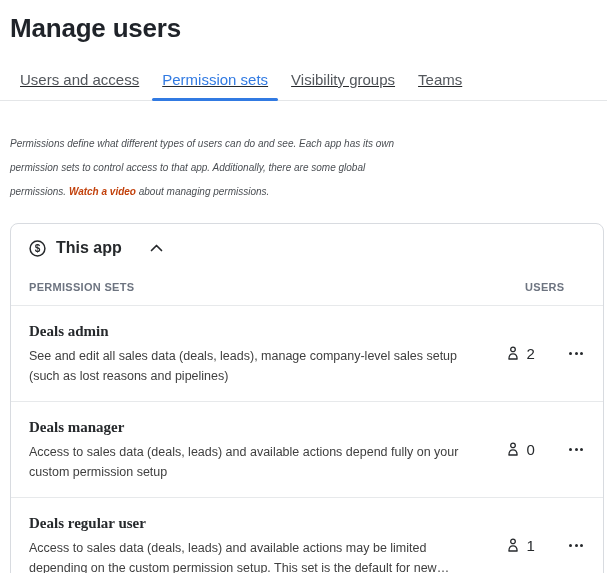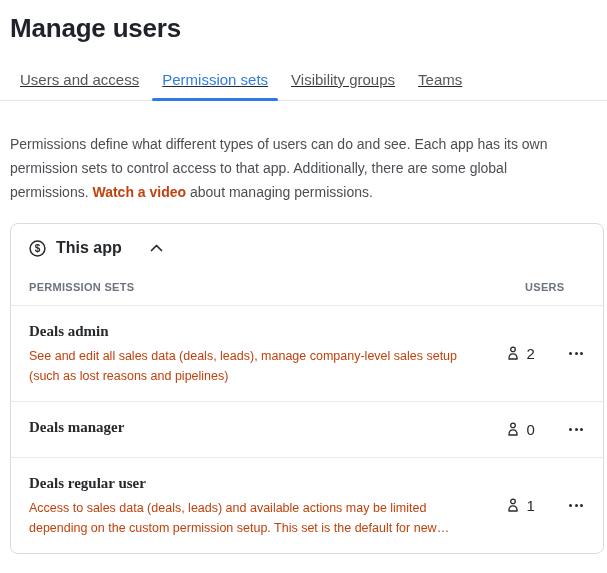--- a/index.html
+++ b/index.html
@@ -21,22 +21,23 @@
     position:relative;padding:6px 10px 12px 10px;font-size:15px;color:#53575c;
     cursor:pointer;white-space:nowrap;
   }
   .tab.active{color:#317ae2;font-weight:400;}
   .tab.active::after{
     content:"";position:absolute;left:0;right:0;bottom:-1px;height:3px;
     background:#317ae2;border-radius:3px;
   }
   
   .intro{
-    margin:31px 10px 0 10px;font-size:14px;line-height:24px;color:#4b4f54;
+    margin:31px 10px 0 10px;font-size:10px;line-height:24px;color:#4b4f54;
     white-space:pre-line;
+    font-style:italic;
   }
   .intro a{color:#c2410c;font-weight:700;text-decoration:none;cursor:pointer;}
   
   .card{
     margin:19px 3px 0 10px;border:1px solid #d8dbe0;border-radius:8px;
     background:#fff;
   }
   .app-row{
     display:flex;align-items:center;gap:10px;padding:15px 18px 0 18px;
   }
@@ -56,21 +57,21 @@
   .col-users{width:86px;padding-left:24px;box-sizing:border-box;}
   
   .prow{
     display:flex;align-items:center;padding:0 16px 0 18px;
     border-bottom:1px solid #e7e9eb;cursor:pointer;
   }
   .prow:last-child{border-bottom:none;}
   .prow-main{width:472px;padding:17px 0 15px 0;box-sizing:border-box;}
   .prow-name{font-size:15px;font-weight:700;color:#26292c;margin-bottom:6px;font-family:Liberation Serif, serif;}
   .prow-desc{
-    font-size:12.5px;line-height:20px;color:#c2410c;white-space:pre-line;
+    font-size:12.5px;line-height:20px;color:#404040;white-space:pre-line;
   }
   .prow-users{
     width:86px;padding-left:24px;box-sizing:border-box;
     display:flex;align-items:center;gap:7px;
   }
   .prow-count{font-size:15px;color:#26292c;}
   .prow-menuwrap{flex:1;display:flex;justify-content:center;}
   .menu-btn{
     background:none;border:none;cursor:pointer;display:flex;gap:2.5px;
     padding:6px 4px;align-items:center;
@@ -144,20 +145,22 @@
             <i></i>
             <i></i>
           </span>
       </button>
     </div>
   </div>
 
   <div class="prow">
     <div class="prow-main">
       <div class="prow-name">Deals manager</div>
+      <div class="prow-desc">Access to sales data (deals, leads) and available actions depend fully on your
+custom permission setup</div>
     </div>
     <div class="prow-users">
       <span>
         <svg class="icon-svg" width="14" height="15" viewBox="0 0 14 15">
           <circle cx="7" cy="3.4" r="2.3" fill="none" stroke="#26292c" stroke-width="1.3"></circle>
           <path d="M2.9 13 C2.9 9.6 4.6 7.9 7 7.9 C9.4 7.9 11.1 9.6 11.1 13 Z" fill="none" stroke="#26292c" stroke-width="1.3" stroke-linejoin="round"></path>
         </svg>
       </span>
       <span class="prow-count">0</span>
     </div>

